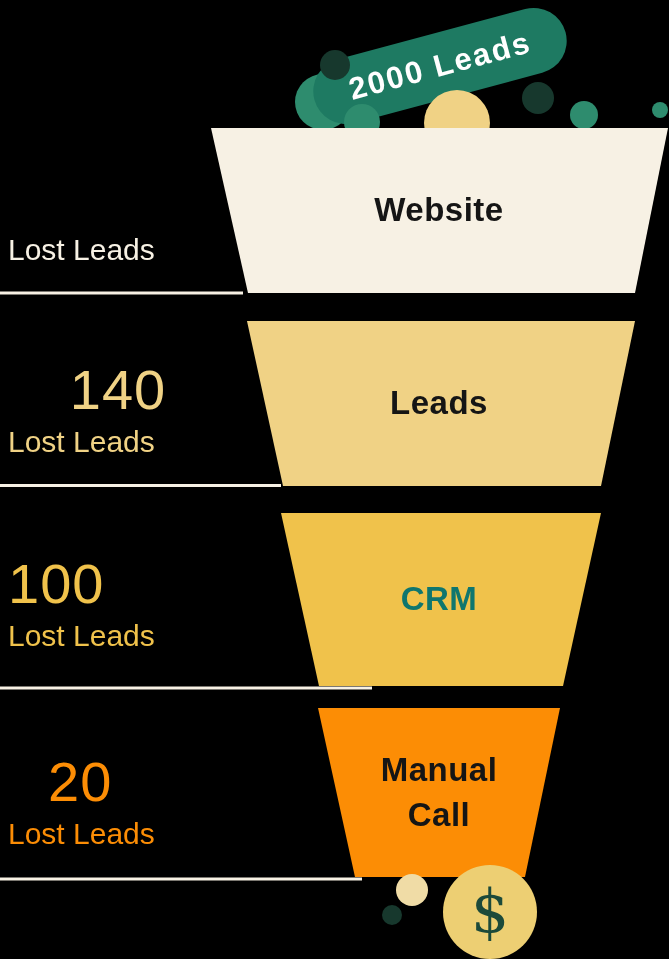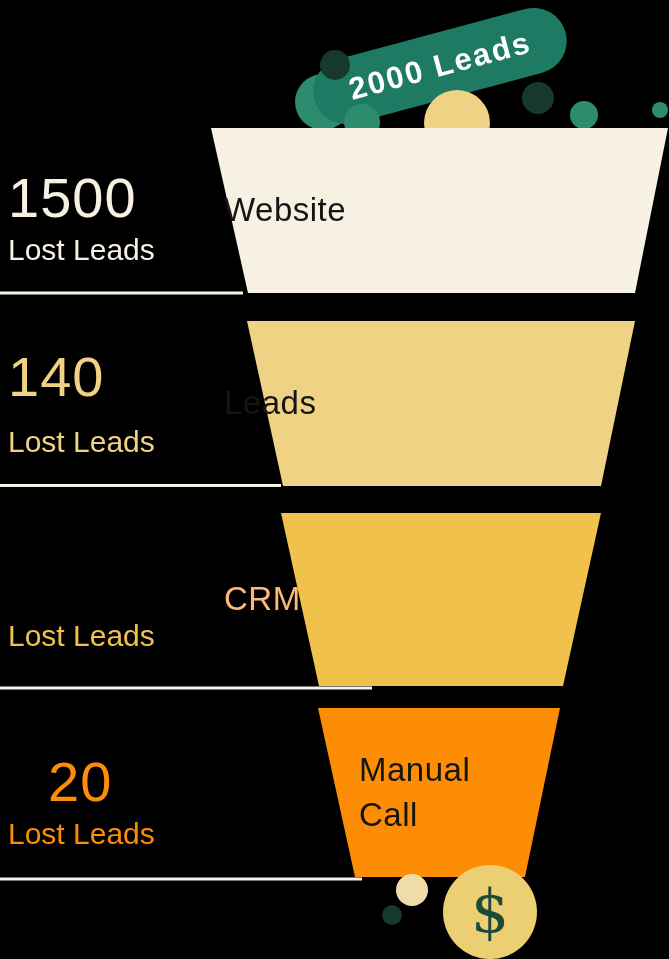--- a/index.html
+++ b/index.html
@@ -24,23 +24,23 @@
     font-weight: 600;
     letter-spacing: 2px;
     transform: rotate(-15deg);
     white-space: nowrap;
   }
 
   .stage-label {
     position: absolute;
     left: 224px;
     width: 430px;
-    text-align: left;
+    text-align: center;
     font-size: 33px;
-    font-weight: 400;
+    font-weight: 700;
     line-height: 40px;
     letter-spacing: 0.5px;
   }
   .stage-label.l1 { top: 190px; }
   .stage-label.l2 { top: 383px; }
   .stage-label.l3 { top: 579px; }
   .stage-label.l4 { top: 747px; left: 359px; width: 160px; line-height: 45px; }
 
   .metric-number {
     position: absolute;
@@ -53,21 +53,21 @@
   }
   .metric-caption {
     position: absolute;
     left: 8px;
     width: 220px;
     font-size: 30px;
     line-height: 28px;
     font-weight: 400;
   }
   .n1 { top: 169px; } .c1 { top: 236px; }
-  .n2 { top: 348px; } .c2 { top: 428px; }
+  .n2 { top: 361px; text-align: center; } .c2 { top: 428px; }
   .n3 { top: 555px; } .c3 { top: 622px; }
   .n4 { top: 753px; margin-left: 40px; } .c4 { top: 820px; }
 
   .dollar-glyph {
     position: absolute;
     left: 460px; top: 872px;
     width: 60px; height: 80px;
     line-height: 78px;
     text-align: center;
     font-family: "DejaVu Serif", "Liberation Serif", serif;
@@ -117,29 +117,29 @@
       <circle cx="412" cy="890" r="16" style="fill: rgb(240, 220, 166);"></circle>
       <circle cx="392" cy="915" r="10" style="fill: rgb(23, 56, 45);"></circle>
       <circle cx="490" cy="912" r="47" style="fill: rgb(237, 207, 115);"></circle>
     </g>
   </svg>
 
   <div class="pill-label" style="color: rgb(255, 255, 255);">2000 Leads</div>
 
   <div class="stage-label l1" style="color: rgb(21, 21, 21);">Website</div>
   <div class="stage-label l2" style="color: rgb(21, 21, 21);">Leads</div>
-  <div class="stage-label l3" style="color: #fdba74;">CRM</div>
+  <div class="stage-label l3" style="color: #0f766e;">CRM</div>
   <div class="stage-label l4" style="color: rgb(21, 21, 21);">Manual Call</div>
 
-  <div class="metric-number n1" style="color: rgb(247, 241, 228);">1500</div>
   <div class="metric-caption c1" style="color: rgb(247, 241, 228);">Lost Leads</div>
 
   <div class="metric-number n2" style="color: rgb(240, 210, 133);">140</div>
   <div class="metric-caption c2" style="color: rgb(240, 210, 133);">Lost Leads</div>
 
+  <div class="metric-number n3" style="color: rgb(240, 194, 75);">100</div>
   <div class="metric-caption c3" style="color: rgb(240, 194, 75);">Lost Leads</div>
 
   <div class="metric-number n4" style="color: rgb(252, 141, 5);">20</div>
   <div class="metric-caption c4" style="color: rgb(252, 141, 5);">Lost Leads</div>
 
   <div class="dollar-glyph" style="color: rgb(28, 74, 58);">$</div>
 
 </div>
 
 </body></html>

